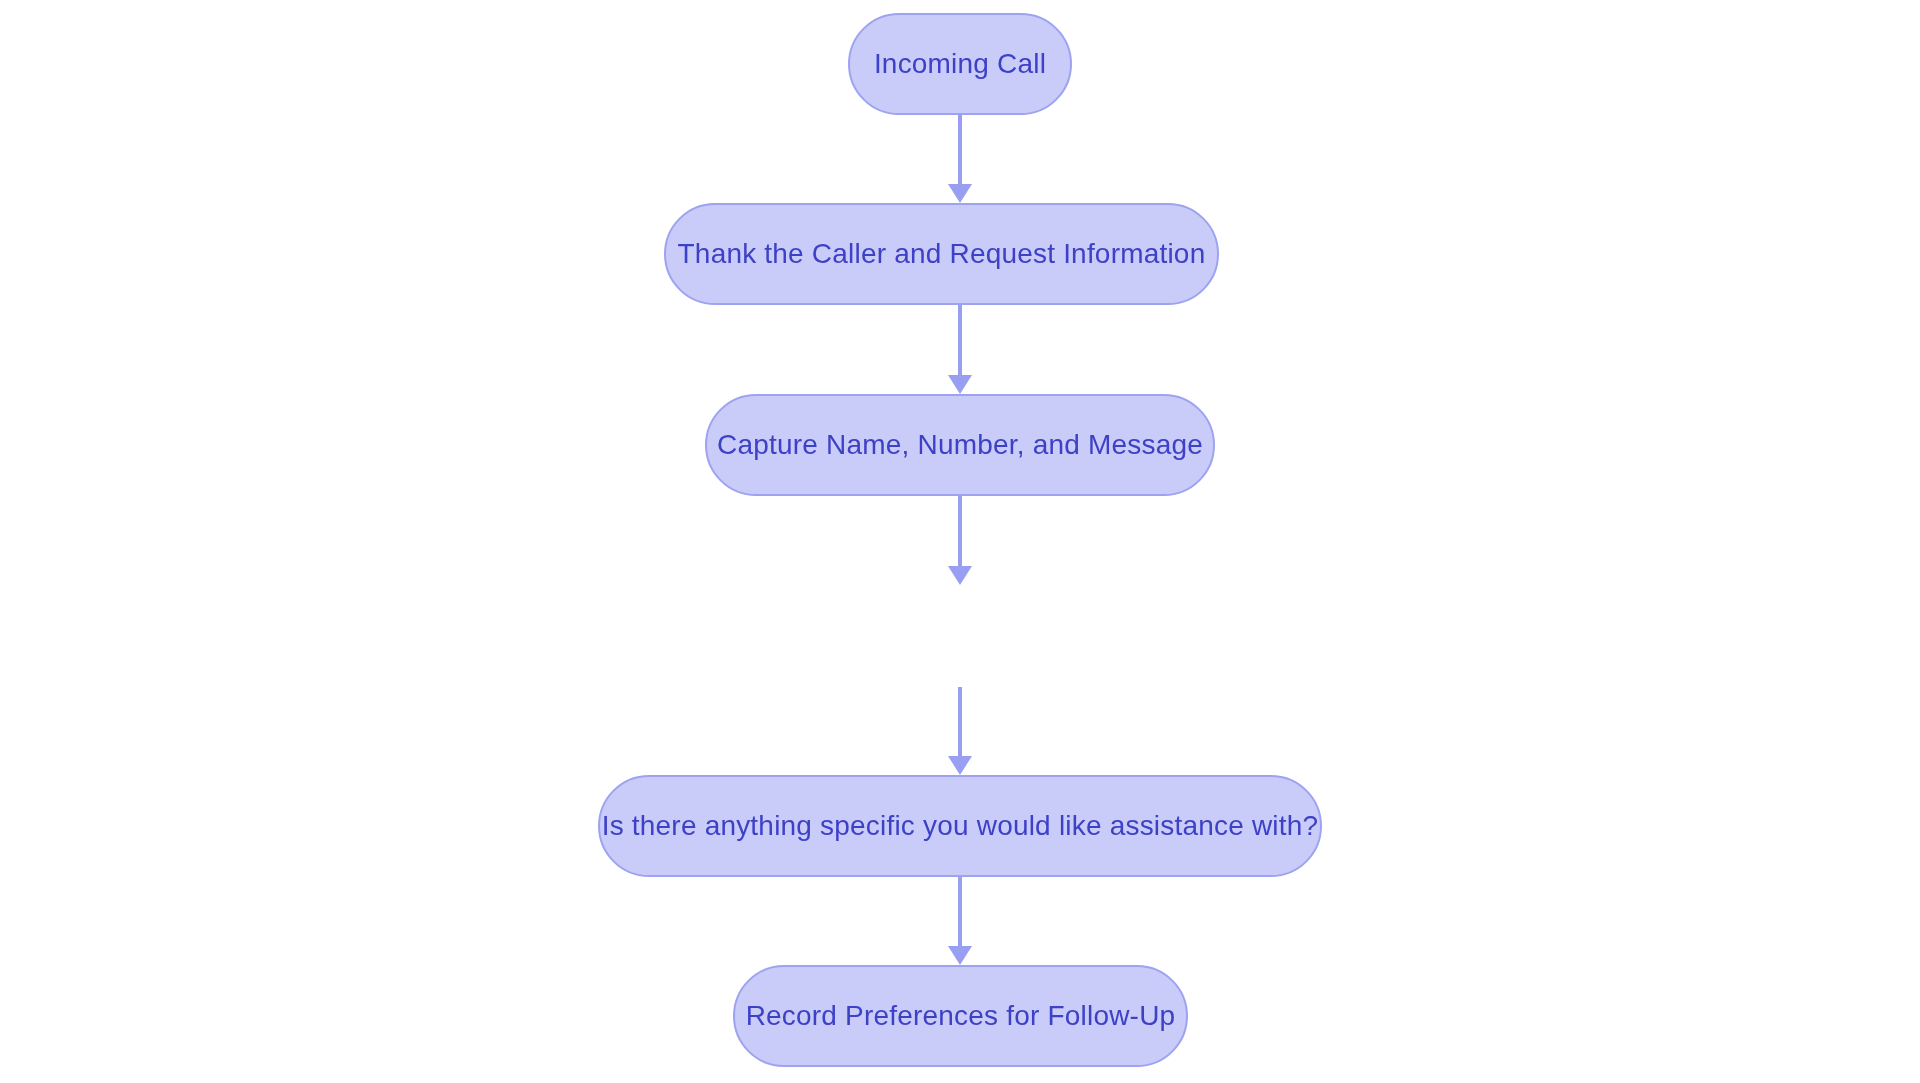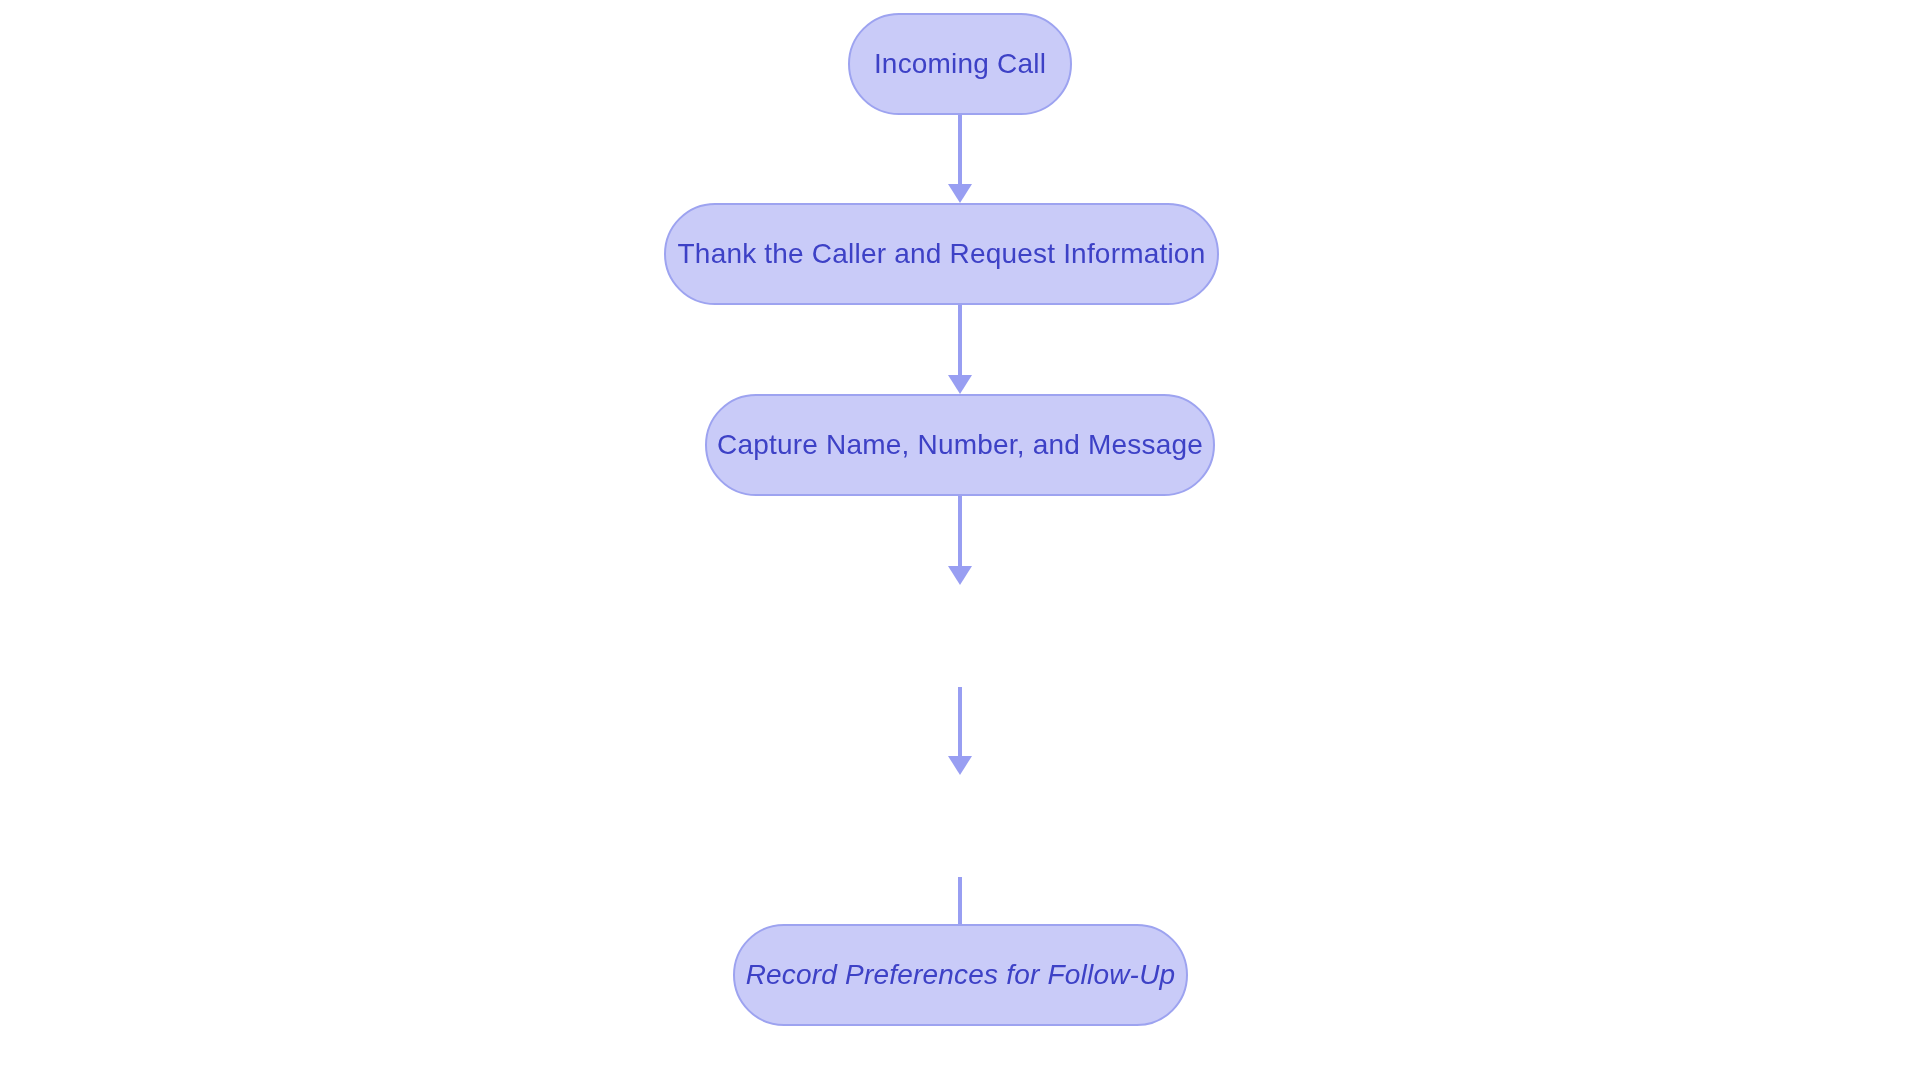--- a/index.html
+++ b/index.html
@@ -38,21 +38,21 @@
     font-weight: 400;
     letter-spacing: 0.2px;
     white-space: nowrap;
     text-align: center;
   }
   .node-1 { left: 848px; top: 13px;  width: 224px; }
   .node-2 { left: 664px; top: 203px; width: 555px; }
   .node-3 { left: 705px; top: 394px; width: 510px; justify-content: center; }
   .node-4 { left: 790px; top: 585px; width: 341px; }
   .node-5 { left: 598px; top: 775px; width: 724px; }
-  .node-6 { left: 733px; top: 924px; width: 455px; font-style: italic; }
+  .node-6 { left: 733px; top: 965px; width: 455px; }
 
   .arrow {
     position: absolute;
     left: 948px;           
     width: 24px;
     display: flex;
     flex-direction: column;
     align-items: center;
   }
   .arrow-1 { top: 115px; height: 88px; }
@@ -104,20 +104,23 @@
     <div class="arrow-line"></div>
     <div class="arrow-head"></div>
   </div>
 
 
   <div class="arrow arrow-4">
     <div class="arrow-line"></div>
     <div class="arrow-head"></div>
   </div>
 
+  <div class="node node-5">
+    <span class="node-label">Is there anything specific you would like assistance with?</span>
+  </div>
 
   <div class="arrow arrow-5">
     <div class="arrow-line"></div>
     <div class="arrow-head"></div>
   </div>
 
   <div class="node node-6">
     <span class="node-label">Record Preferences for Follow-Up</span>
   </div>
 

